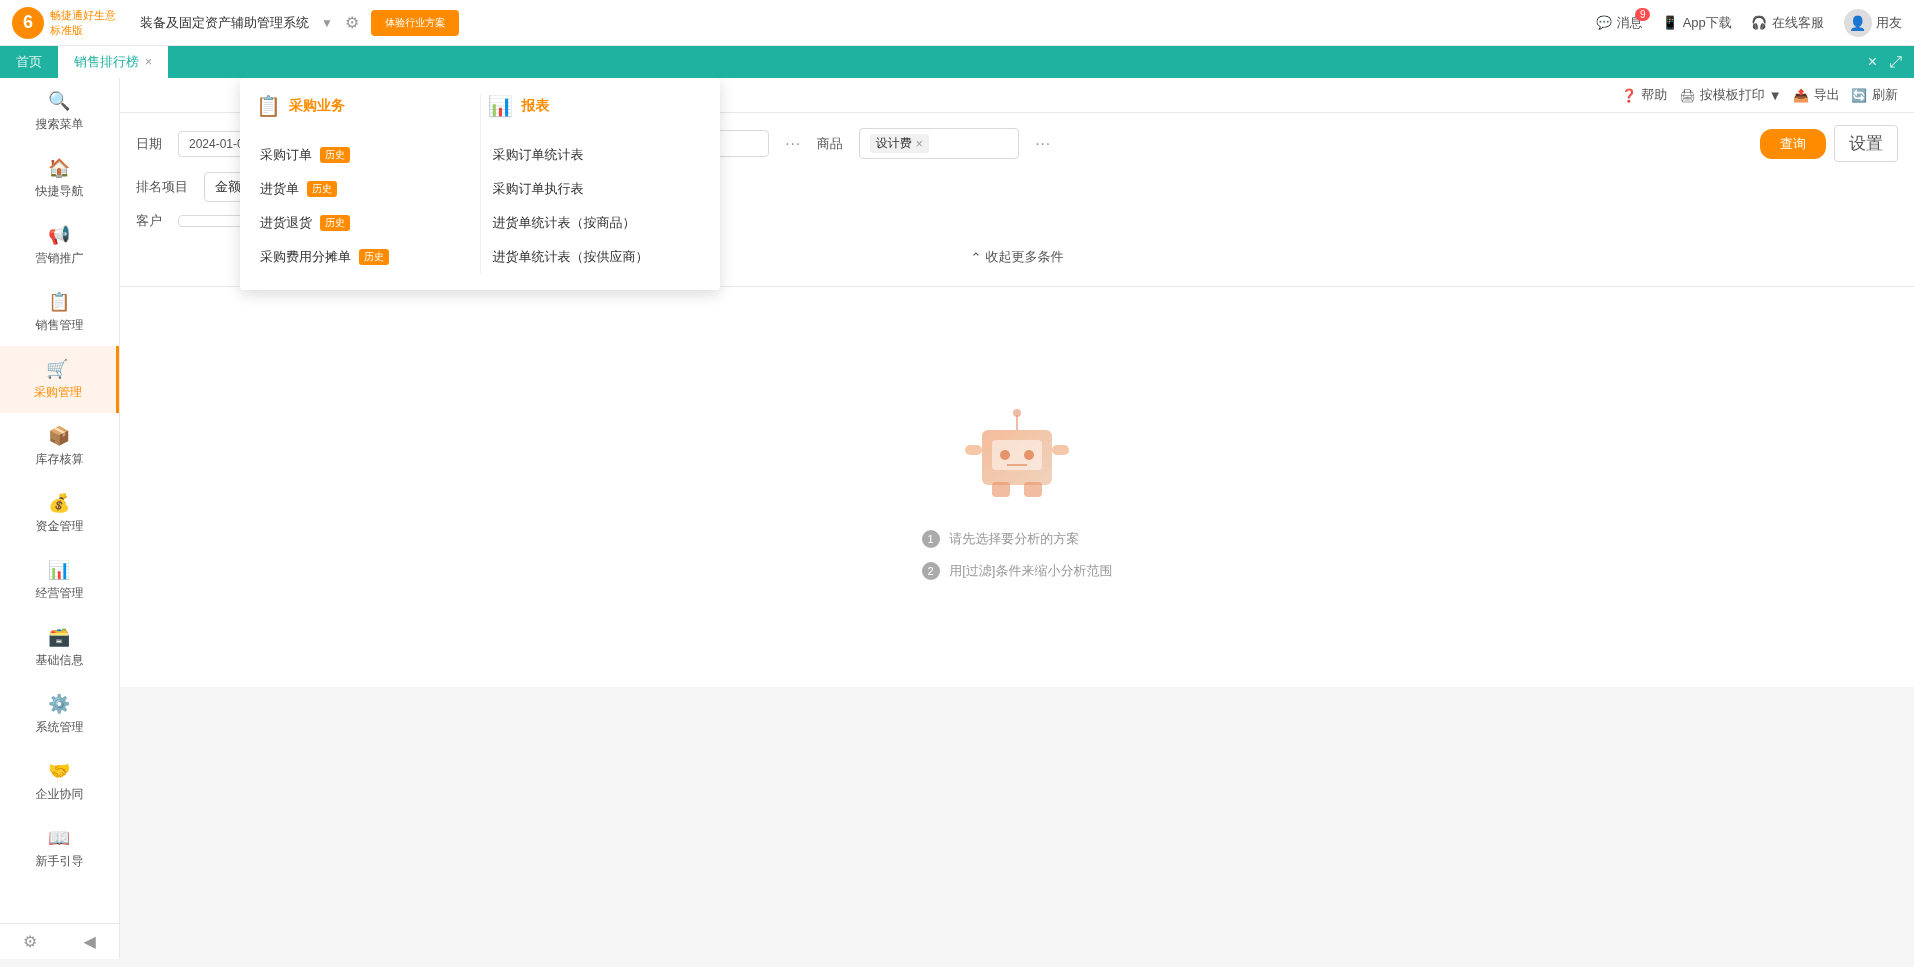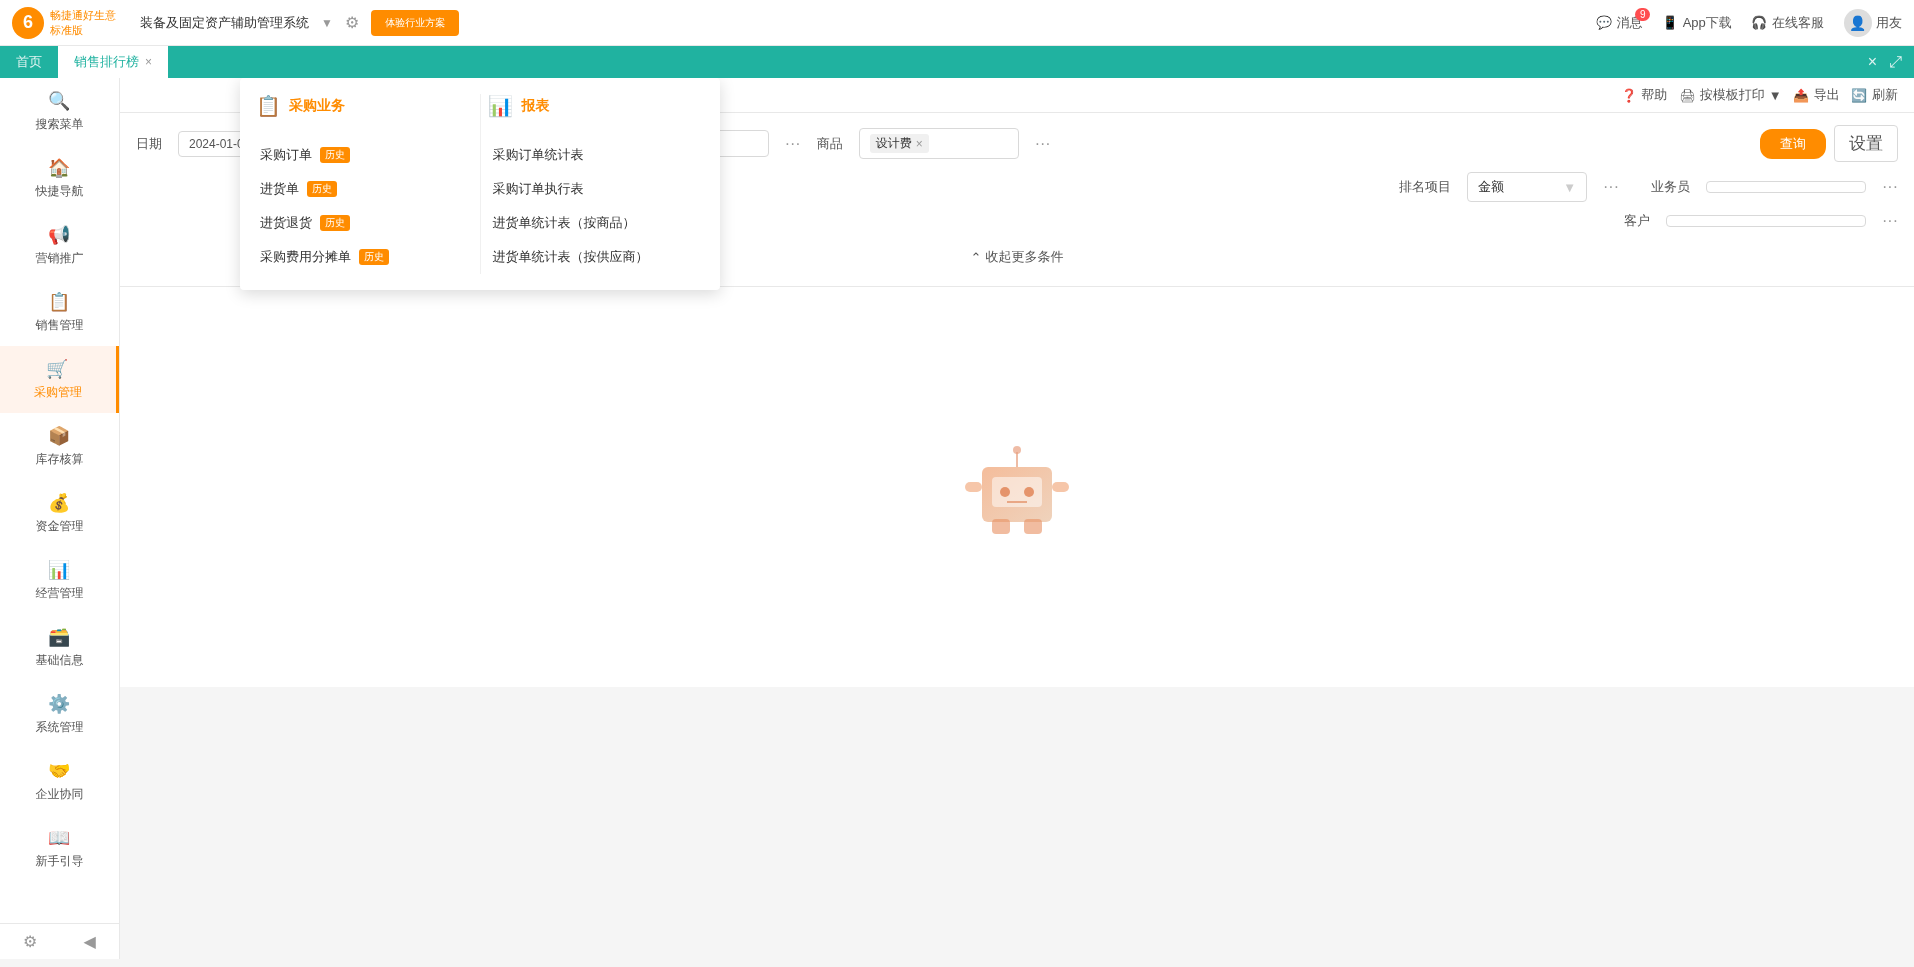--- a/index.html
+++ b/index.html
@@ -44,21 +44,21 @@
 
     
     .dropdown-menu { position: absolute; top: 0; left: 120px; background: #fff; box-shadow: 0 4px 16px rgba(0,0,0,0.15); border-radius: 4px; z-index: 300; width: 480px; padding: 16px; display: flex; gap: 0; }
     .dropdown-col { flex: 1; }
     .dropdown-col-title { display: flex; align-items: center; gap: 8px; color: #ff8c00; font-size: 14px; font-weight: bold; margin-bottom: 12px; padding-bottom: 8px; }
     .dropdown-col-title-icon { font-size: 20px; }
     .dropdown-divider { width: 1px; background: #f0f0f0; margin: 0 8px; }
     .dropdown-item { display: flex; align-items: center; gap: 8px; padding: 8px 4px; color: #333; font-size: 13px; cursor: pointer; }
     .history-badge { background: #ff8c00; color: #fff; font-size: 10px; padding: 1px 5px; border-radius: 3px; }
     .filter-bar { background: #fff; padding: 12px 16px; margin: 0; border-bottom: 1px solid #e8e8e8; }
-    .filter-row { display: flex; align-items: center; gap: 16px; margin-bottom: 10px; justify-content: flex-end; }
+    .filter-row { display: flex; align-items: center; gap: 16px; margin-bottom: 10px; }
     .filter-row:last-child { margin-bottom: 0; }
     .filter-label { color: #555; font-size: 13px; white-space: nowrap; }
     .filter-input { border: 1px solid #d9d9d9; border-radius: 4px; padding: 5px 10px; font-size: 13px; color: #333; min-width: 160px; cursor: pointer; display: flex; align-items: center; justify-content: space-between; background: #fff; gap: 8px; }
     .filter-input-tag { background: #f0f0f0; border-radius: 3px; padding: 1px 6px; font-size: 12px; display: flex; align-items: center; gap: 4px; }
     .filter-input-tag-close { color: #999; cursor: pointer; }
     .filter-actions { margin-left: auto; display: flex; align-items: center; gap: 8px; }
     .btn-primary { background: #ff8c00; color: #fff; border: none; border-radius: 12px; padding: 6px 20px; font-size: 13px; cursor: pointer; }
     .btn-settings { border: 1px solid #d9d9d9; background: #fff; color: #555; border-radius: 4px; padding: 6px 14px; font-size: 17px; cursor: pointer; }
     .filter-toolbar { background: #fff; padding: 8px 16px; display: flex; align-items: center; gap: 12px; border-bottom: 1px solid #e8e8e8; }
     .toolbar-btn { display: flex; align-items: center; gap: 4px; color: #555; font-size: 13px; cursor: pointer; }
@@ -340,17 +340,27 @@
             <line x1="60" y1="40" x2="60" y2="25" stroke="#e8a080" stroke-width="2" opacity="0.7"></line>
             <circle cx="60" cy="23" r="4" fill="#e8a080" opacity="0.7"></circle>
 
             <rect x="8" y="55" width="17" height="10" rx="5" fill="#f0a070" opacity="0.6"></rect>
             <rect x="95" y="55" width="17" height="10" rx="5" fill="#f0a070" opacity="0.6"></rect>
 
             <rect x="35" y="92" width="18" height="15" rx="4" fill="#e89060" opacity="0.6"></rect>
             <rect x="67" y="92" width="18" height="15" rx="4" fill="#e89060" opacity="0.6"></rect>
           </svg>
         </div>
+        <div class="empty-text">
+          <div>
+            <span class="empty-num">1</span>
+            <span>请先选择要分析的方案</span>
+          </div>
+          <div style="margin-top:6px;">
+            <span class="empty-num">2</span>
+            <span>用[过滤]条件来缩小分析范围</span>
+          </div>
+        </div>
       </div>
 
     </div>
   </div>
 </div>
 
 </body></html>

